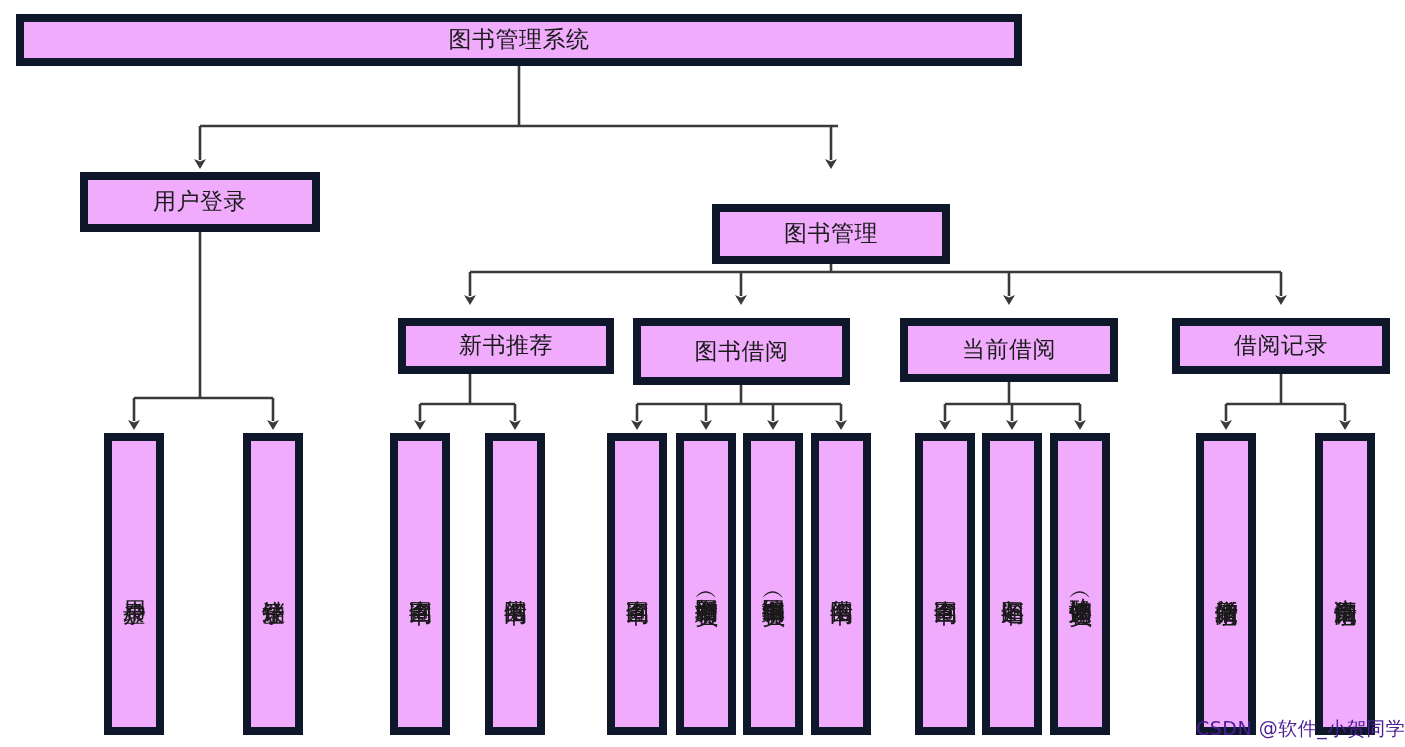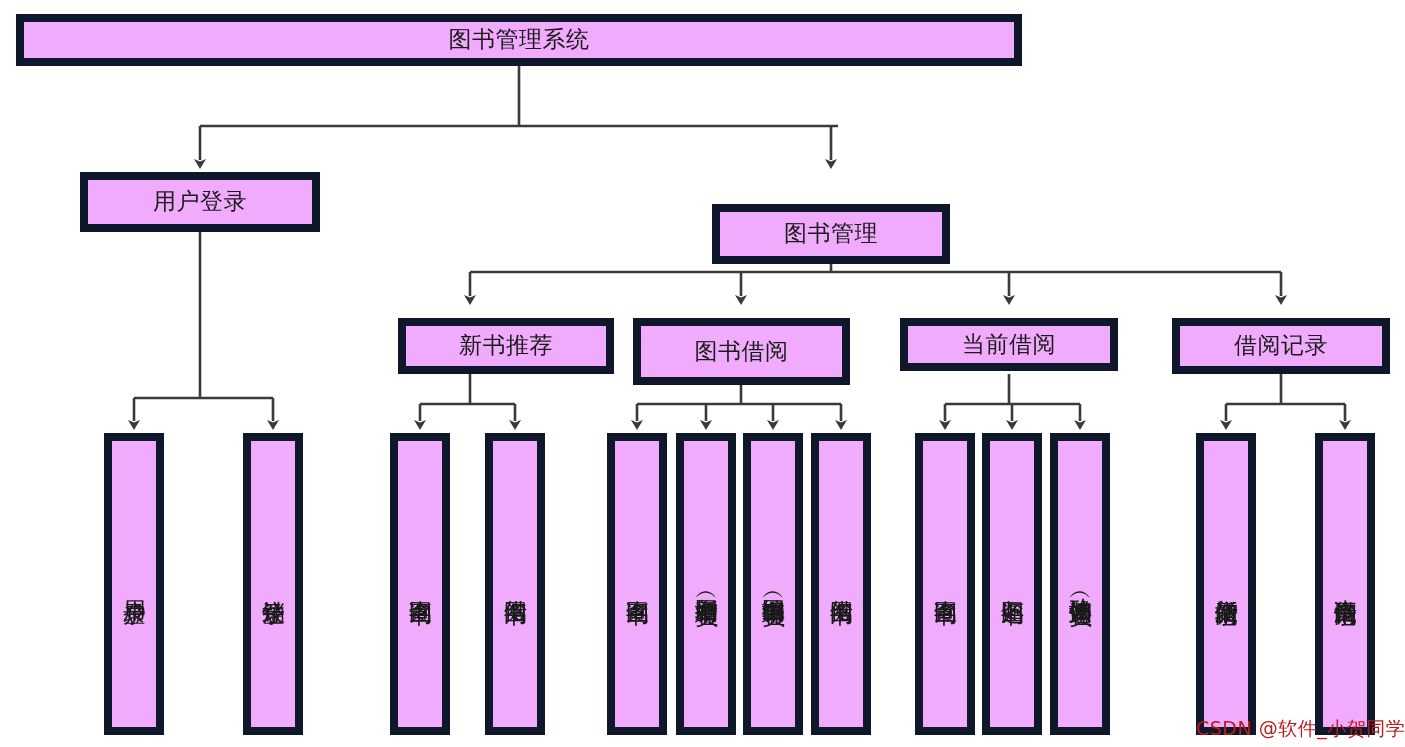--- a/index.html
+++ b/index.html
@@ -46,21 +46,21 @@
     line-height: 1.38;
     letter-spacing: 1px;
     writing-mode: vertical-rl;
     text-orientation: upright;
     -webkit-writing-mode: vertical-rl;
     text-align: center;
     white-space: nowrap;
   }
   .watermark {
     position: absolute;
-    color: #b91c1c;
+    color: #4c1d95;
     font-size: 19px;
     letter-spacing: 0.5px;
     white-space: nowrap;
     font-family: "DejaVu Sans", "Liberation Sans", sans-serif;
   }
 </style>
 </head>
 <body>
 
 <div id="canvas">
@@ -115,21 +115,21 @@
     </g>
   </svg>
 
   <div class="node node-h" style="left: 16px; top: 14px; width: 1006px; height: 52px;">图书管理系统</div>
 
   <div class="node node-h" style="left: 80px; top: 172px; width: 240px; height: 60px;">用户登录</div>
   <div class="node node-h" style="left: 712px; top: 172px; width: 238px; height: 60px; margin-top: 32px;">图书管理</div>
 
   <div class="node node-h" style="left: 362px; top: 318px; width: 216px; height: 56px; margin-left: 36px;">新书推荐</div>
   <div class="node node-h" style="left: 633px; top: 318px; width: 217px; height: 67px;">图书借阅</div>
-  <div class="node node-h" style="left: 900px; top: 318px; width: 218px; height: 53px;">当前借阅</div>
+  <div class="node node-h" style="left: 900px; top: 318px; width: 218px; height: 64px;">当前借阅</div>
   <div class="node node-h" style="left: 1172px; top: 318px; width: 218px; height: 56px;">借阅记录</div>
 
   <div class="node node-v" style="left: 104px; top: 433px; width: 60px; height: 302px;">用户登录</div>
   <div class="node node-v" style="left: 243px; top: 433px; width: 60px; height: 302px;">注销登录</div>
   <div class="node node-v" style="left: 390px; top: 433px; width: 60px; height: 302px;">查询图书</div>
   <div class="node node-v" style="left: 485px; top: 433px; width: 60px; height: 302px;">借阅图书</div>
   <div class="node node-v" style="left: 607px; top: 433px; width: 60px; height: 302px;">查询图书</div>
   <div class="node node-v" style="left: 676px; top: 433px; width: 60px; height: 302px;">新增图书（管理员）</div>
   <div class="node node-v" style="left: 743px; top: 433px; width: 60px; height: 302px;">编辑图书（管理员）</div>
   <div class="node node-v" style="left: 811px; top: 433px; width: 60px; height: 302px;">借阅图书</div>

